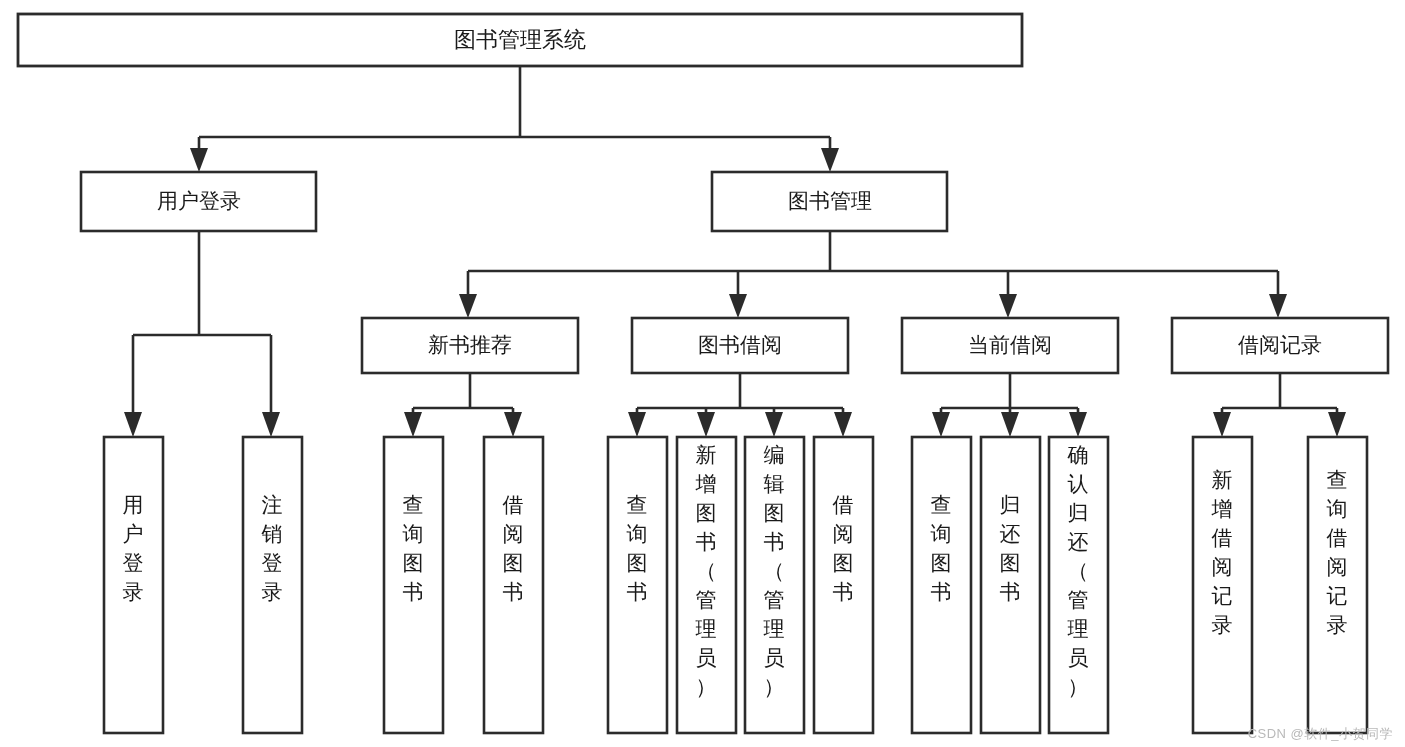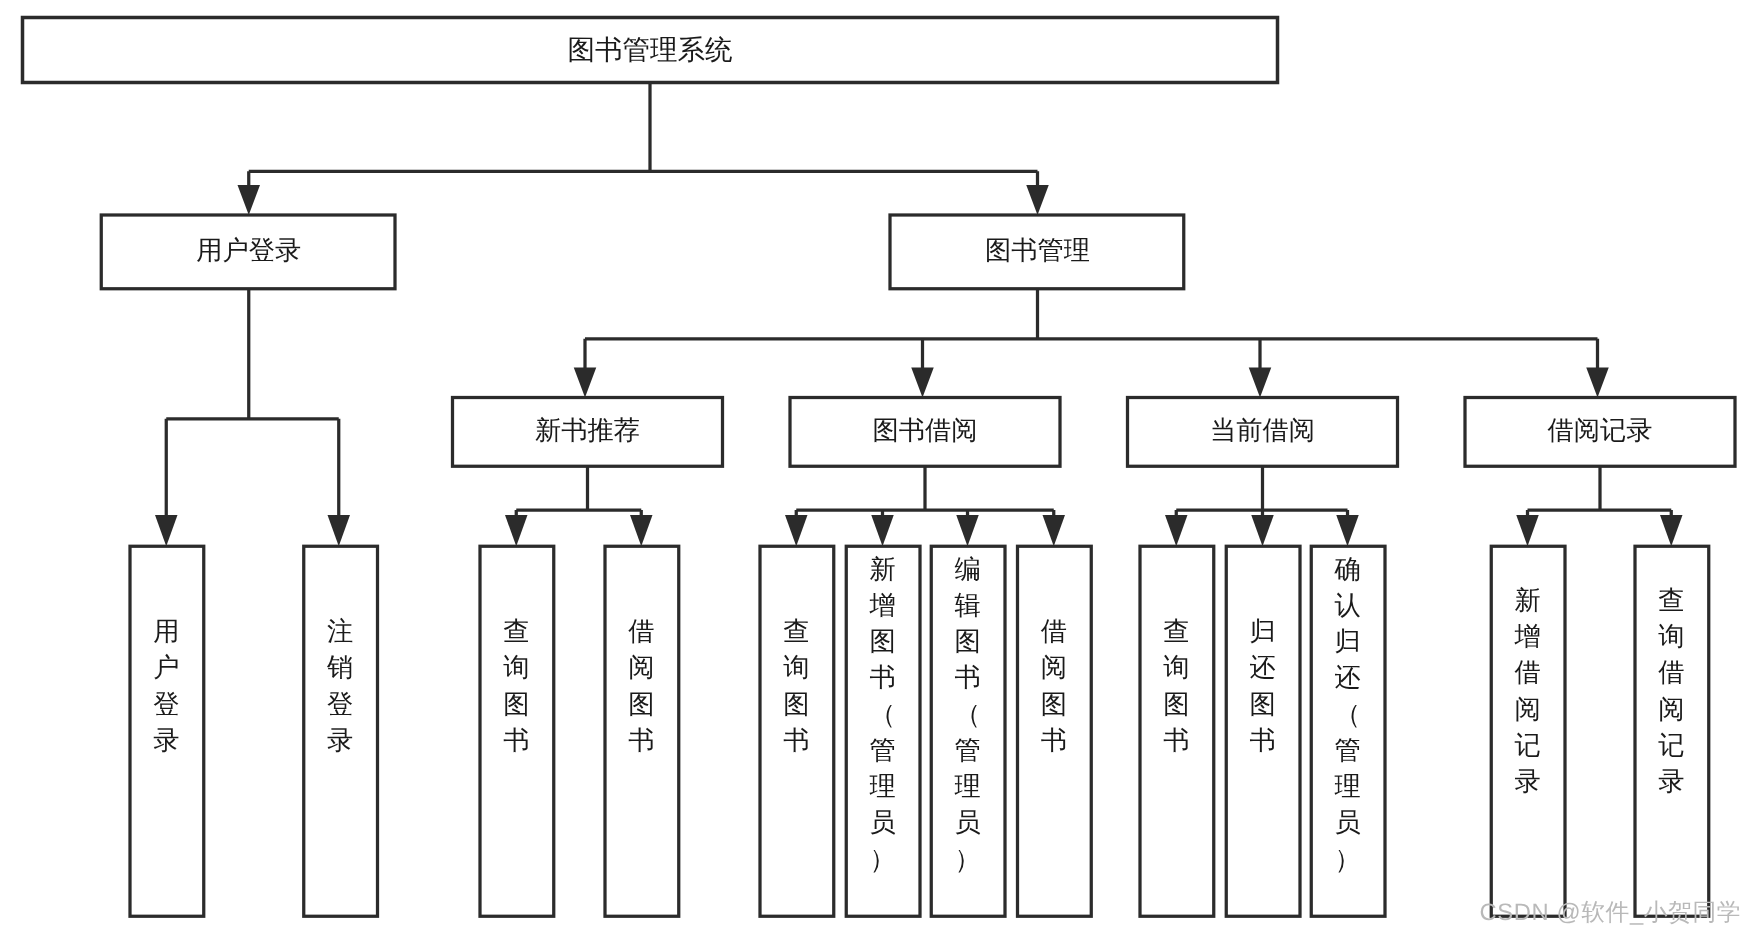--- a/index.html
+++ b/index.html
@@ -62,21 +62,21 @@
     fill: #1a1a1a;
     font-size: 21px;
     text-anchor: middle;
     white-space: pre;
   }
   .watermark {
     position: absolute;
     right: 12px;
     bottom: 4px;
     font-family: "Liberation Sans", "DejaVu Sans", sans-serif;
-    font-size: 19px;
+    font-size: 13px;
     color: #b9b9b9;
     letter-spacing: 0.5px;
     user-select: none;
     pointer-events: none;
   }
 </style>
 </head>
 <body>
 
 <div id="diagram-root">

